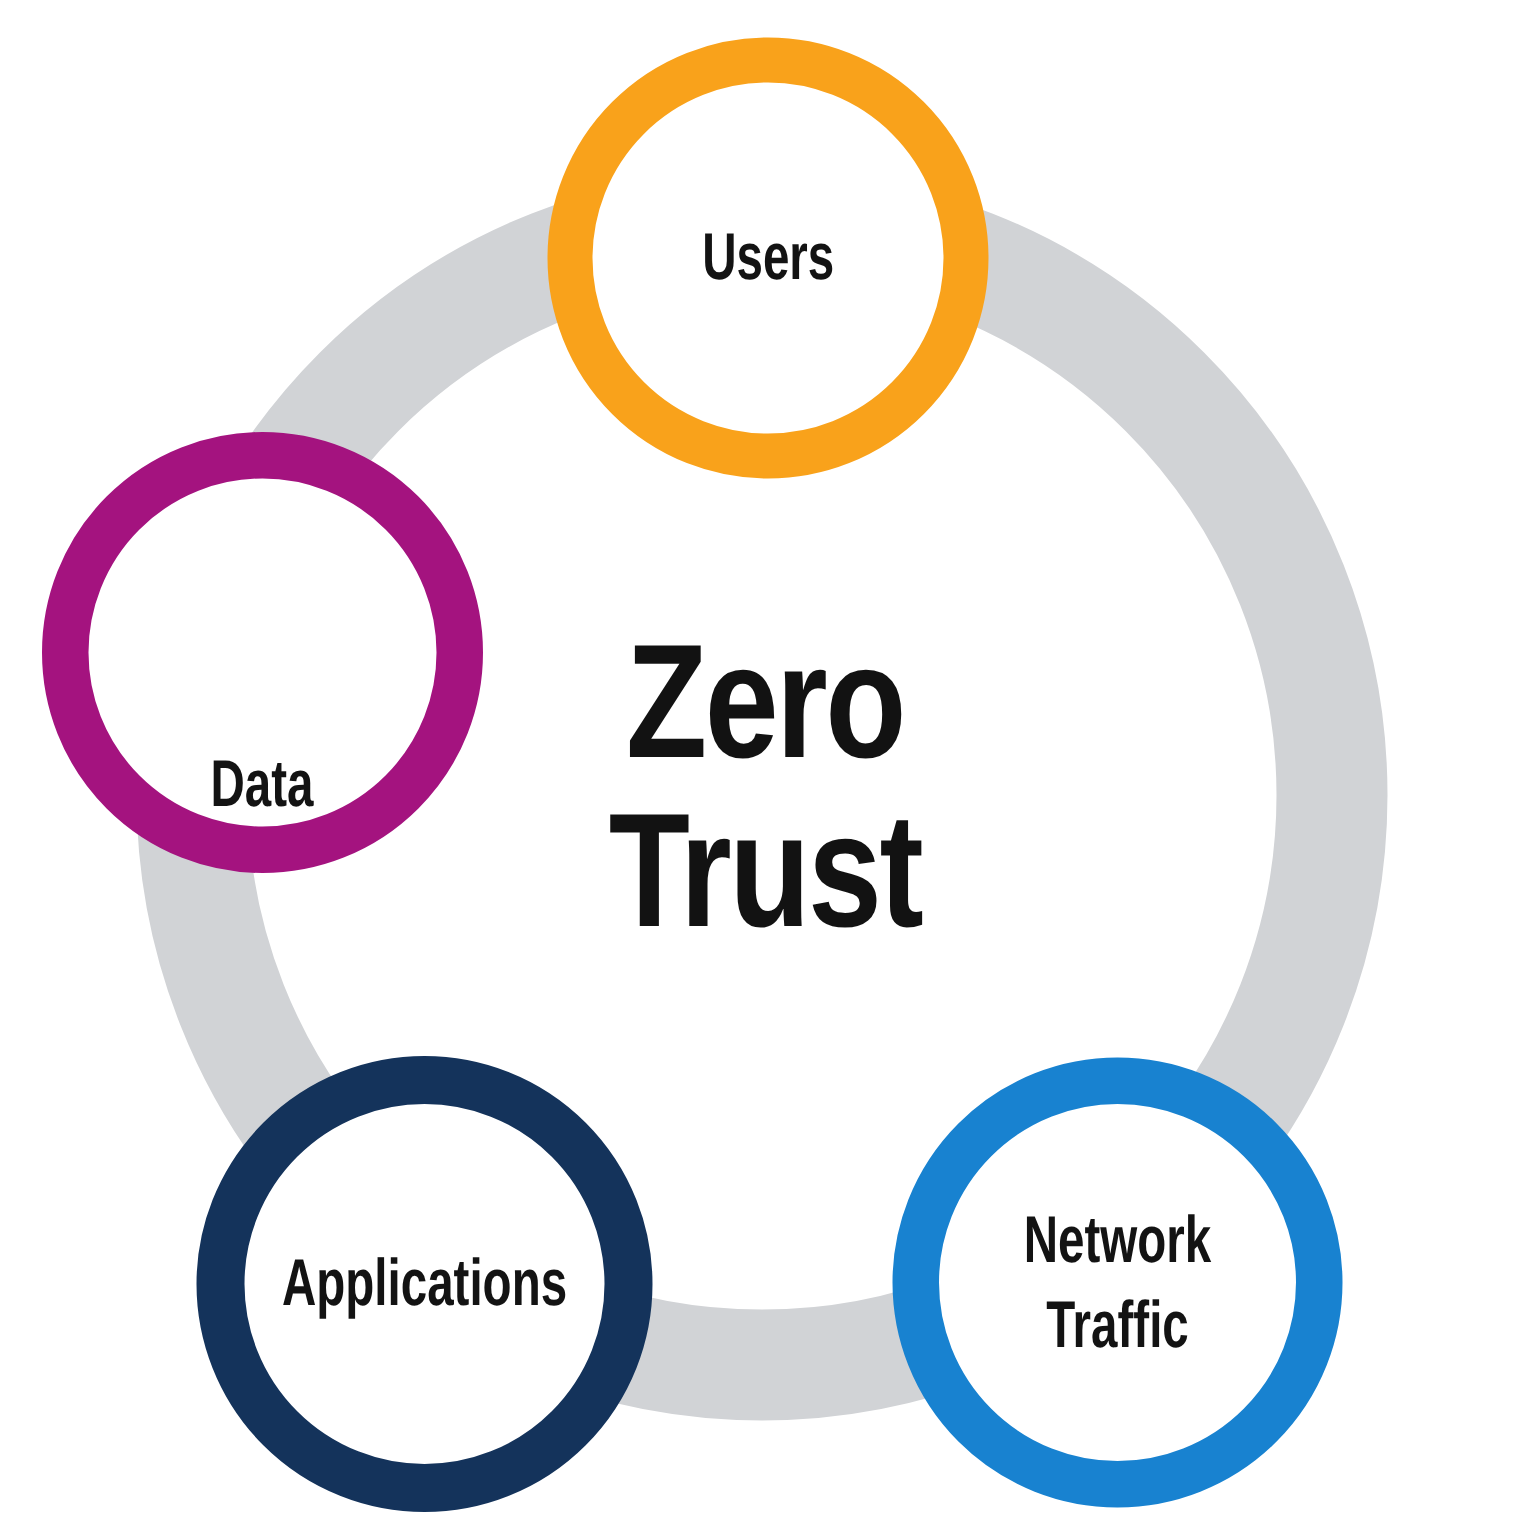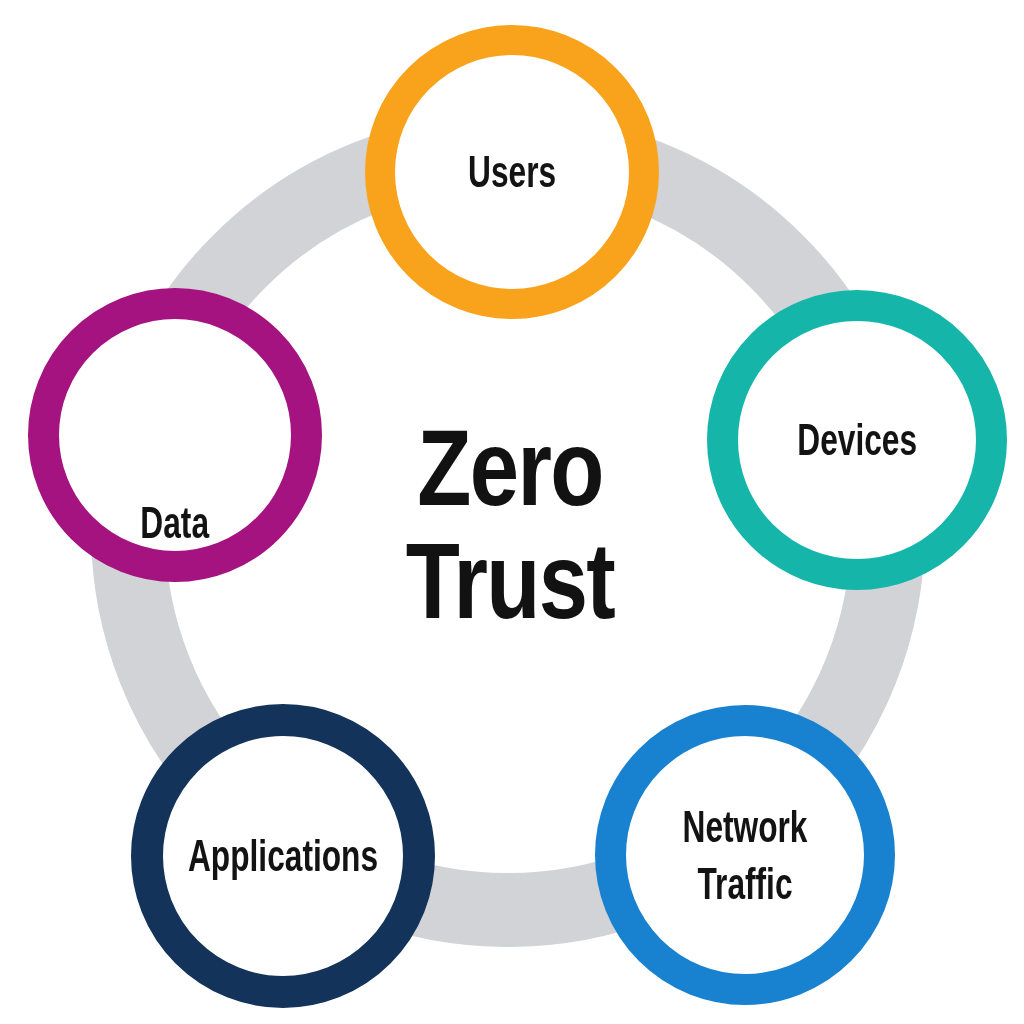--- a/index.html
+++ b/index.html
@@ -81,23 +81,20 @@
 <body>
 
 <div class="canvas">
 
   <div class="ring" style="border-color: rgb(209, 211, 214);"></div>
 
   <div class="node node-users" style="border-color: rgb(249, 162, 27);">
     <span class="node-label">Users</span>
   </div>
 
-  <div class="node node-devices" style="border-color: rgb(22, 181, 170);">
-    <span class="node-label">Devices</span>
-  </div>
 
   <div class="node node-network" style="border-color: rgb(24, 130, 208);">
     <span class="node-label">Network Traffic</span>
   </div>
 
   <div class="node node-applications" style="border-color: rgb(20, 51, 91);">
     <span class="node-label">Applications</span>
   </div>
 
   <div class="node node-data" style="border-color: rgb(164, 19, 127);">

